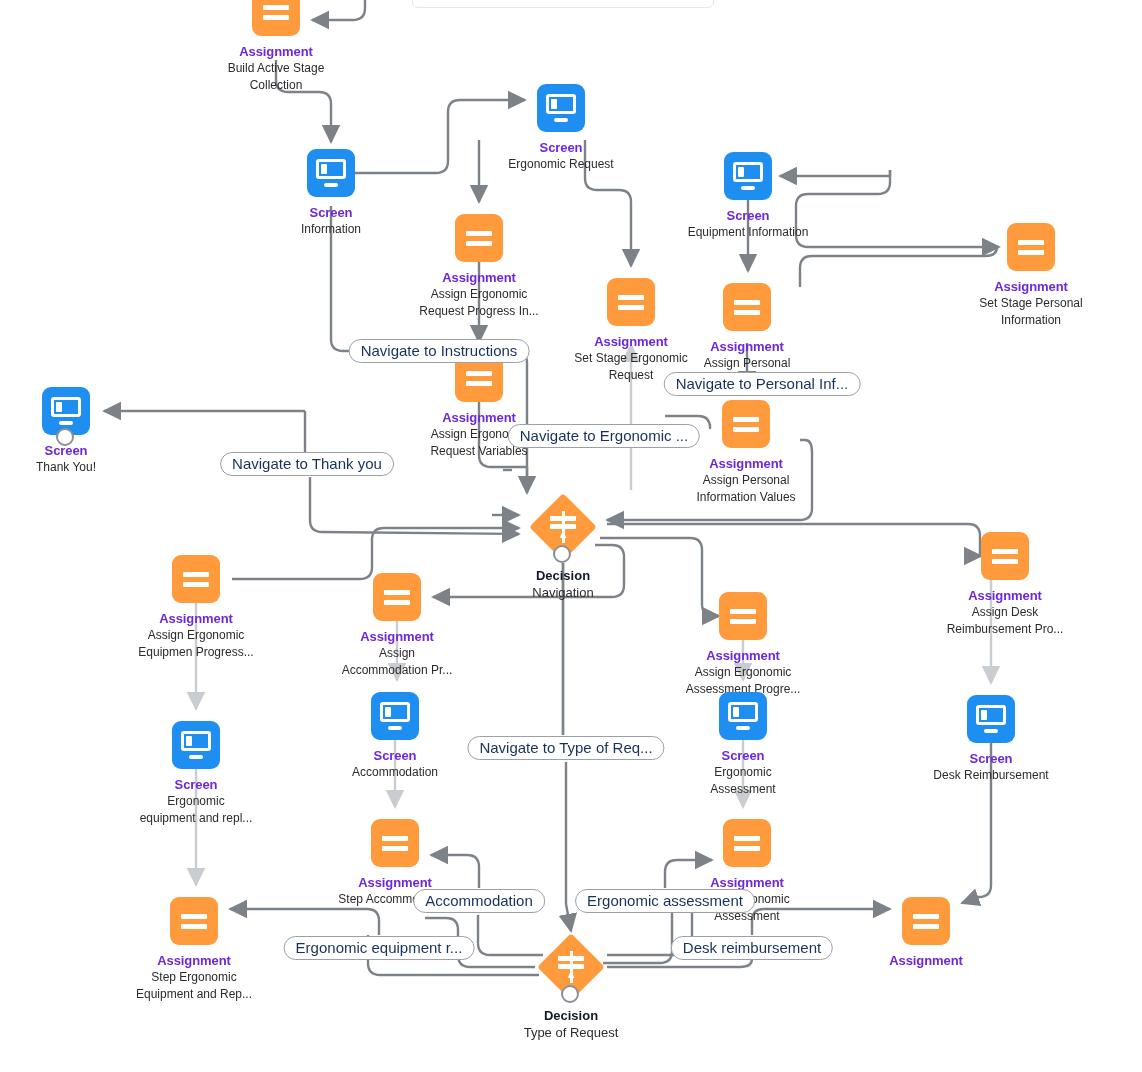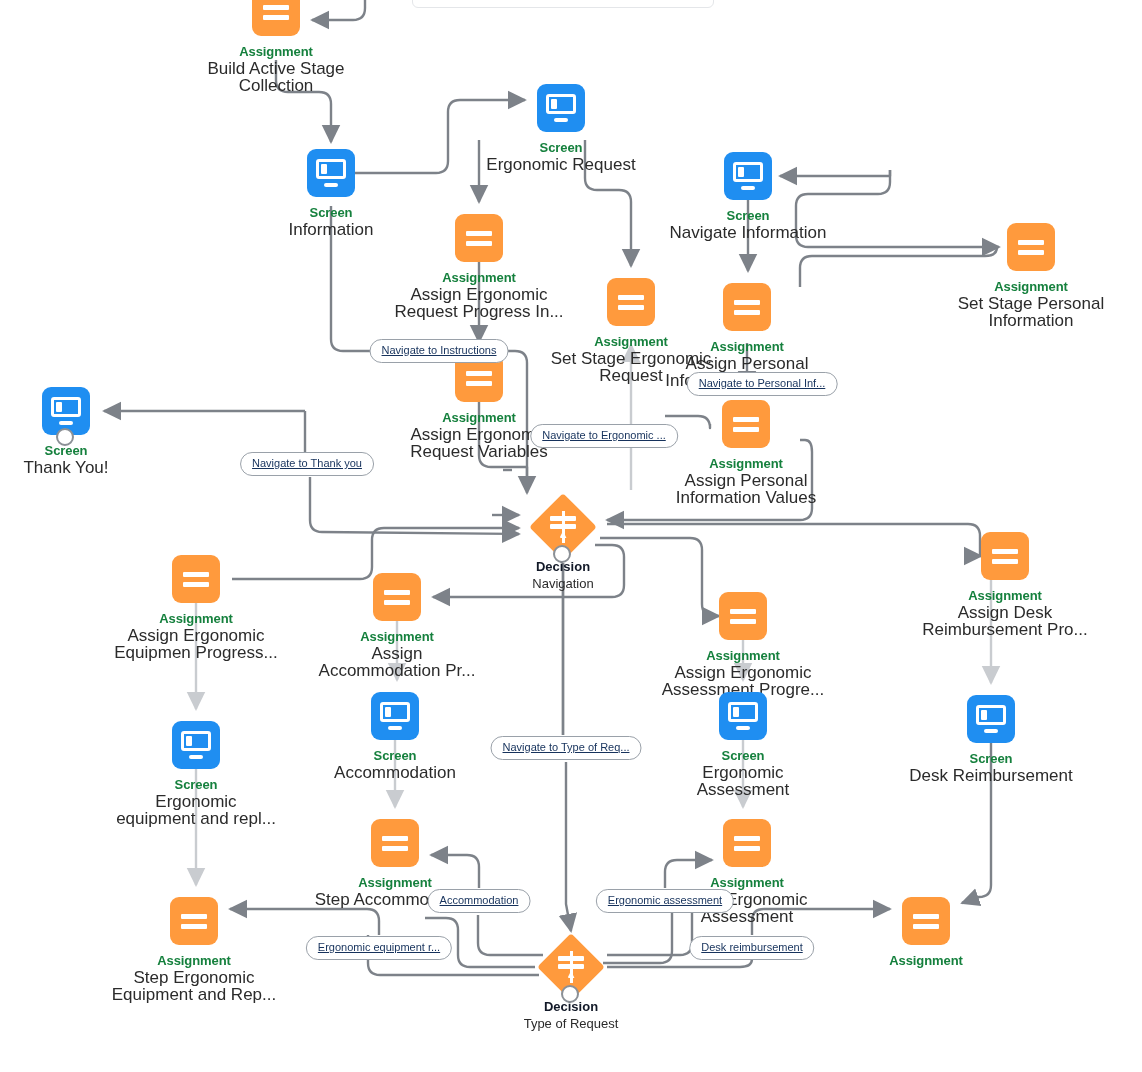--- a/index.html
+++ b/index.html
@@ -43,54 +43,54 @@
   }
 
   
   .endmark{
     position:absolute;left:50%;margin-left:-10px;bottom:-11px;
     width:18px;height:18px;border-radius:50%;
     border:2px solid #8b9096;background:#fff;box-sizing:border-box;
   }
 
   .node .ntype{
-    font-size:13px;font-weight:bold;color:#15803d;margin-top:8px;line-height:15px;
+    font-size:13px;font-weight:bold;color:#6d28d9;margin-top:8px;line-height:15px;
     letter-spacing:-.1px;
   }
   .node .nlabel{
-    font-size:17px;color:#2b2b2b;line-height:17px;margin-top:1px;
+    font-size:12px;color:#2b2b2b;line-height:17px;margin-top:1px;
     white-space:pre-line;
   }
 
   
   .decision{position:absolute;width:220px;margin-left:-110px;text-align:center;}
   .decision .dia-wrap{position:relative;width:64px;height:64px;margin:0 auto;}
   .decision .dia{
     position:absolute;left:8px;top:8px;width:48px;height:48px;
     background:#ff9a3d;transform:rotate(45deg);border-radius:4px;
   }
   .decision .sign{
     position:absolute;left:0;top:0;width:64px;height:64px;
     display:flex;flex-direction:column;align-items:center;justify-content:center;
   }
   .decision .sign b{display:block;background:#fff;border-radius:1px;}
   .decision .s1{width:26px;height:5px;margin-bottom:3px;}
   .decision .s2{width:26px;height:5px;}
   .decision .s3{width:7px;height:7px;margin-top:2px;
     clip-path:polygon(50% 0,100% 100%,0 100%);}
   .decision .post{position:absolute;left:50%;margin-left:-1.5px;top:16px;width:3px;height:32px;background:#fff;}
-  .decision .dtype{font-size:13px;font-weight:bold;color:#111827;}
+  .decision .dtype{font-size:13px;font-weight:bold;color:#111827;margin-top:9px;}
   .decision .dlabel{font-size:13px;color:#2b2b2b;margin-top:1px;line-height:17px;}
 
   
   .pill{
     position:absolute;transform:translate(-50%,-50%);
     background:#fff;border:1px solid #9aa1a9;border-radius:13px;
     padding:4px 11px 5px;
-    font-size:11px;color:#16325c;white-space:nowrap;line-height:13px;text-decoration:underline;
+    font-size:15px;color:#16325c;white-space:nowrap;line-height:13px;
   }
 
   
   .ghost-panel{
     position:absolute;border:1px solid #e4e6e9;border-radius:6px;background:#fff;
   }
 </style>
 </head>
 <body>
 
@@ -256,21 +256,21 @@
   </div>
 
   <div class="node screen" style="left:748px;top:152px;">
     <div class="glyph">
       <div class="ic-screen">
           <div class="mon"></div>
           <div class="base"></div>
         </div>
     </div>
     <div class="ntype">Screen</div>
-    <div class="nlabel">Navigate Information</div>
+    <div class="nlabel">Equipment Information</div>
   </div>
 
   <div class="node assignment" style="left:1031px;top:223px;">
     <div class="glyph">
       <div class="ic-assign">
           <i></i>
           <i></i>
         </div>
     </div>
     <div class="ntype">Assignment</div>

